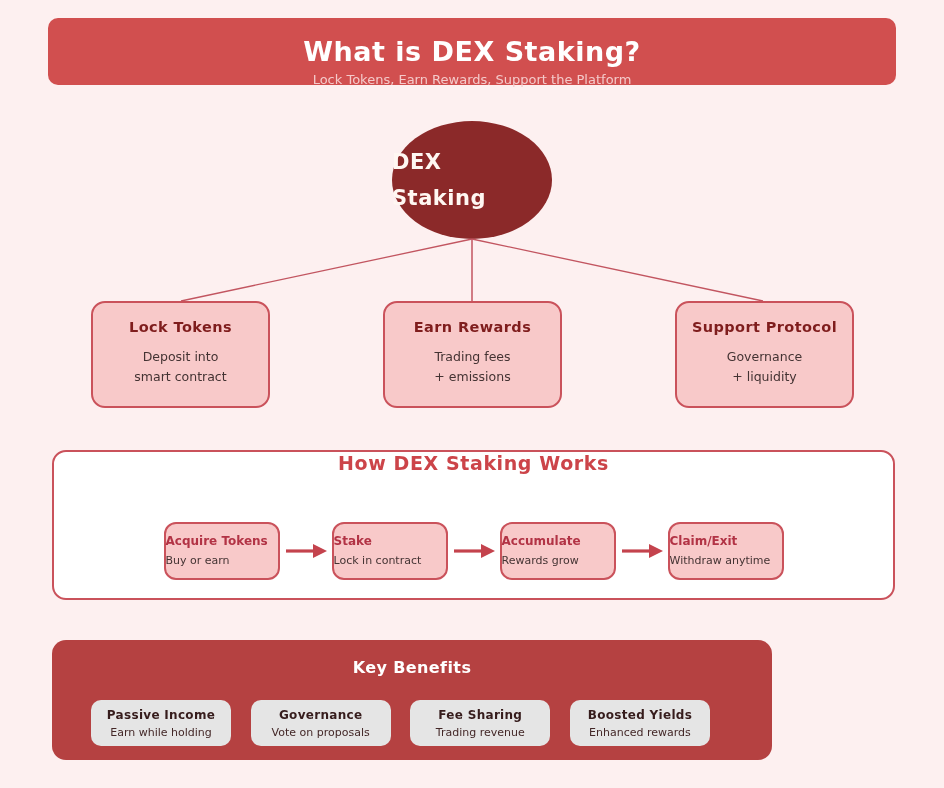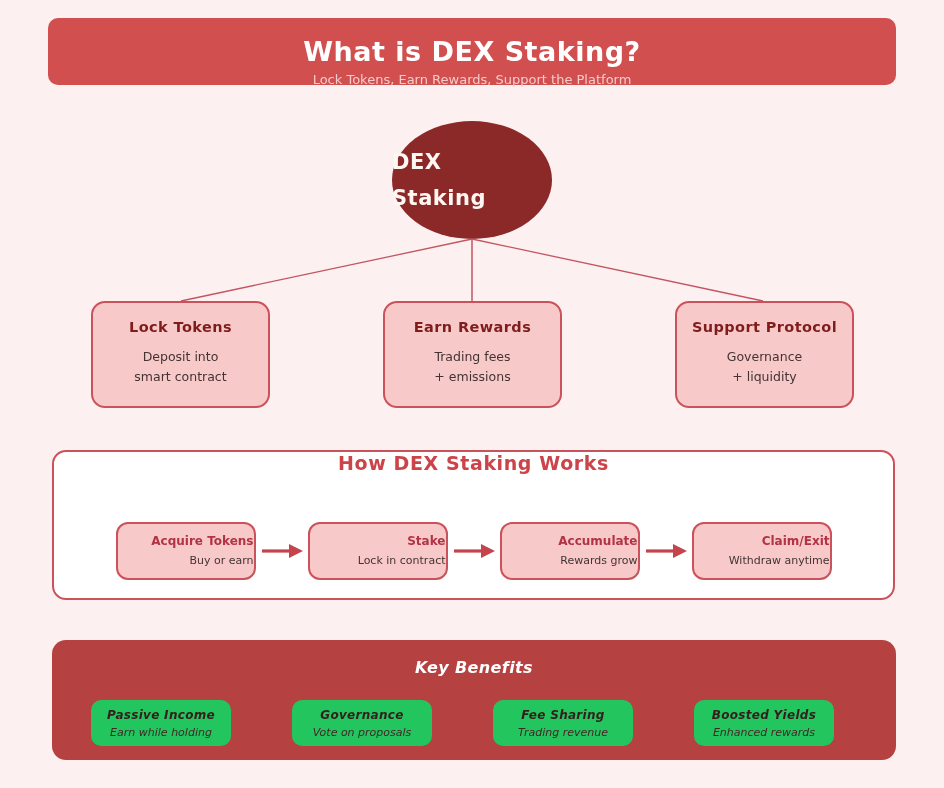--- a/index.html
+++ b/index.html
@@ -47,39 +47,39 @@
     position: absolute; left: 52px; top: 450px; width: 843px; height: 150px;
     background: #ffffff; border: 2px solid #ca525b; border-radius: 14px;
     box-sizing: border-box;
   }
   .works-title { text-align: center; font-size: 19px; font-weight: bold; color: #cc4449; letter-spacing: 0.6px; }
   .steps-row {
     position: absolute; left: 0; right: 0; top: 70px;
     display: flex; justify-content: center; align-items: center;
   }
   .step {
-    width: 140px; height: 58px; background: #f8c9c9; border: 2px solid #ca525b;
-    border-radius: 12px; box-sizing: border-box; text-align: right; flex: none;
+    width: 116px; height: 58px; background: #f8c9c9; border: 2px solid #ca525b;
+    border-radius: 12px; box-sizing: border-box; text-align: left; flex: none;
   }
   .step-title { margin-top: 10px; font-size: 12px; font-weight: bold; color: #b23345; }
   .step-sub { margin-top: 6px; font-size: 11px; color: #443333; }
   .arrow { width: 52px; flex: none; display: flex; justify-content: center; align-items: center; }
 
   
   .benefits-panel {
-    position: absolute; left: 52px; top: 640px; width: 844px; height: 120px;
-    background: #b54141; border-radius: 14px; box-sizing: border-box; font-style: italic;
+    position: absolute; left: 52px; top: 640px; width: 720px; height: 120px;
+    background: #b54141; border-radius: 14px; box-sizing: border-box;
   }
   .benefits-title { text-align: center; margin-top: 18px; font-size: 16px; font-weight: bold; color: #ffffff; letter-spacing: 0.4px; }
   .chips-row {
     position: absolute; top: 60px; left: 39px; right: 62px;
     display: flex; justify-content: space-between;
   }
   .chip {
-    width: 140px; height: 46px; background: #22c55e; border-radius: 10px;
+    width: 140px; height: 46px; background: #e5e5e5; border-radius: 10px;
     box-sizing: border-box; text-align: center; flex: none;
   }
   .chip-title { margin-top: 8px; font-size: 12px; font-weight: bold; color: #361c1c; letter-spacing: 0.3px; }
   .chip-sub { margin-top: 4px; font-size: 11px; color: #432727; }
 </style>
 </head>
 <body>
 
 <div class="stage">
 

